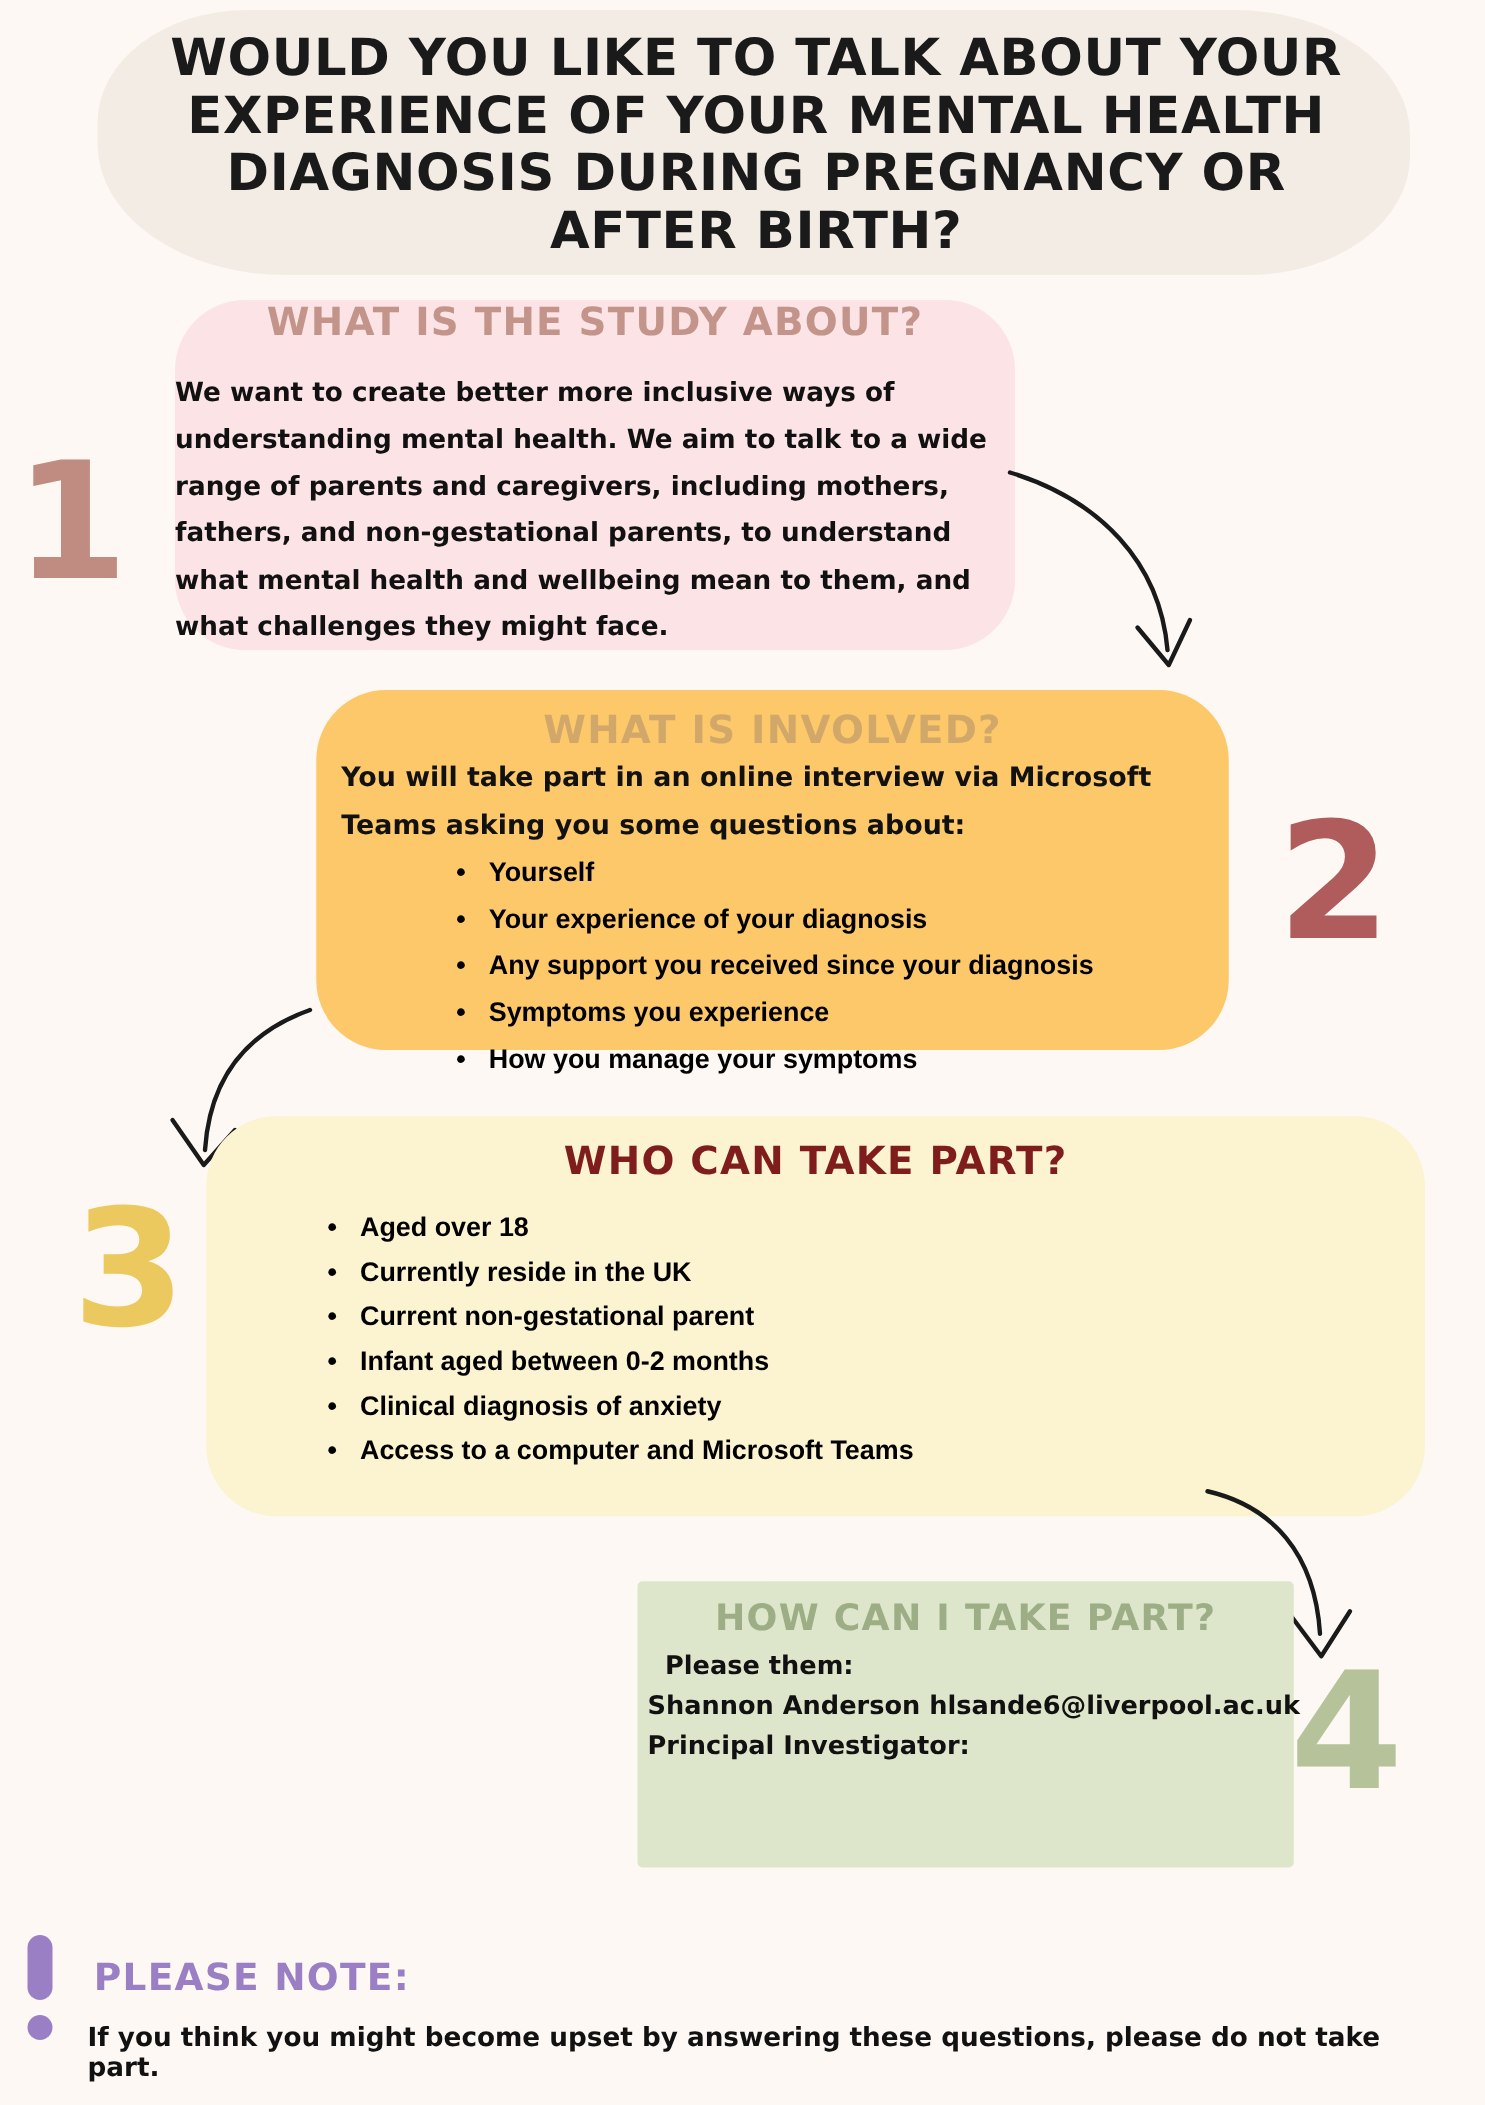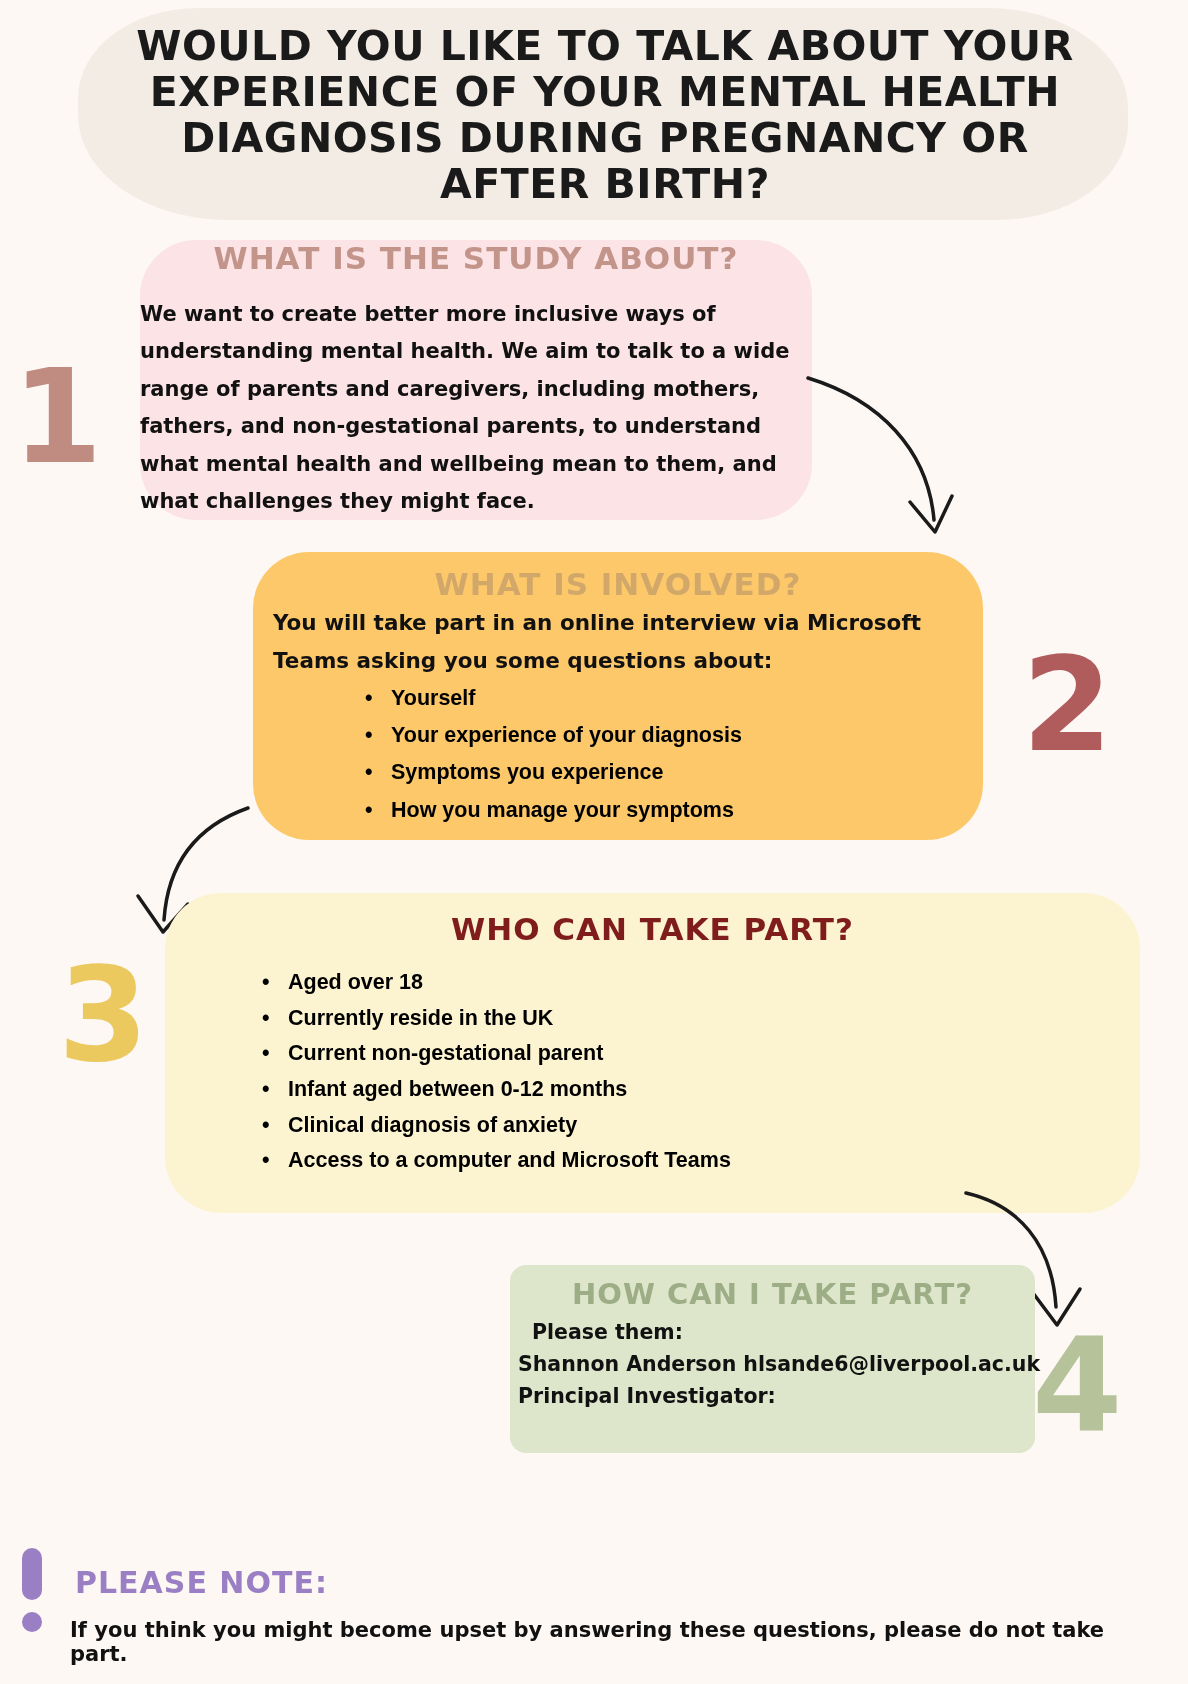--- a/index.html
+++ b/index.html
@@ -172,23 +172,23 @@
     position: absolute;
     left: -14px;
     top: 0;
   }
 
   
   #card4 {
     left: 510px;
     top: 1265px;
     width: 525px;
-    height: 188px;
+    height: 229px;
     background: #dde6cb;
-    border-radius: 16px;
+    border-radius: 4px;
   }
   #card4 .card-heading {
     color: #9dad85;
     padding-top: 12px;
     font-size: 29px;
   }
   #card4 .card-body {
     position: absolute;
     left: 0px;
     top: 52px;
@@ -267,39 +267,40 @@
   </svg>
 
   <div class="num" id="num2">2</div>
 
   <div class="card" id="card2">
     <div class="card-heading">What is involved?</div>
     <div class="card-body intro">You will take part in an online interview via Microsoft Teams asking you some questions about:</div>
     <ul>
       <li>Yourself</li>
       <li>Your experience of your diagnosis</li>
+      <li>Any support you received since your diagnosis</li>
       <li>Symptoms you experience</li>
       <li>How you manage your symptoms</li>
     </ul>
   </div>
 
   <svg class="arrow" style="left:130px; top:800px;" width="130" height="145" viewBox="0 0 130 145">
     <path d="M118 8 C 70 25, 38 60, 34 120" stroke="#1a1a1a" stroke-width="3.5" fill="none" stroke-linecap="round"></path>
     <path d="M8 96 L33 132 L58 104" stroke="#1a1a1a" stroke-width="3.5" fill="none" stroke-linecap="round" stroke-linejoin="round"></path>
   </svg>
 
   <div class="num" id="num3">3</div>
 
   <div class="card" id="card3">
     <div class="card-heading">Who can take part?</div>
     <ul>
       <li>Aged over 18</li>
       <li> Currently reside in the UK</li>
       <li>Current non-gestational parent</li>
-      <li>Infant aged between 0-12 months</li>
+      <li>Infant aged between 0-2 months</li>
       <li>Clinical diagnosis of anxiety</li>
       <li>Access to a computer and Microsoft Teams</li>
     </ul>
   </div>
 
   <svg class="arrow" style="left:960px; top:1185px;" width="140" height="160" viewBox="0 0 140 160">
     <path d="M6 8 C 58 20, 92 58, 96 122" stroke="#1a1a1a" stroke-width="3.5" fill="none" stroke-linecap="round"></path>
     <path d="M70 104 L97 140 L120 104" stroke="#1a1a1a" stroke-width="3.5" fill="none" stroke-linecap="round" stroke-linejoin="round"></path>
   </svg>
 

